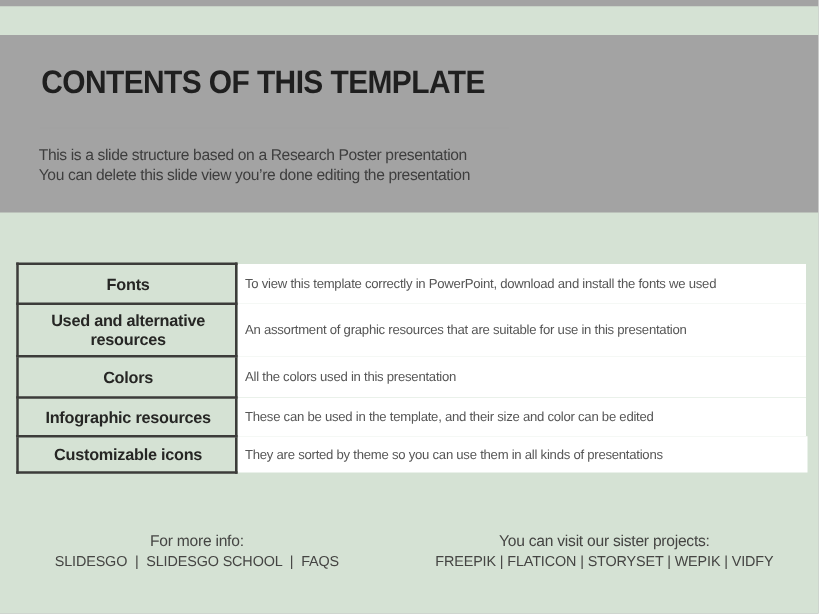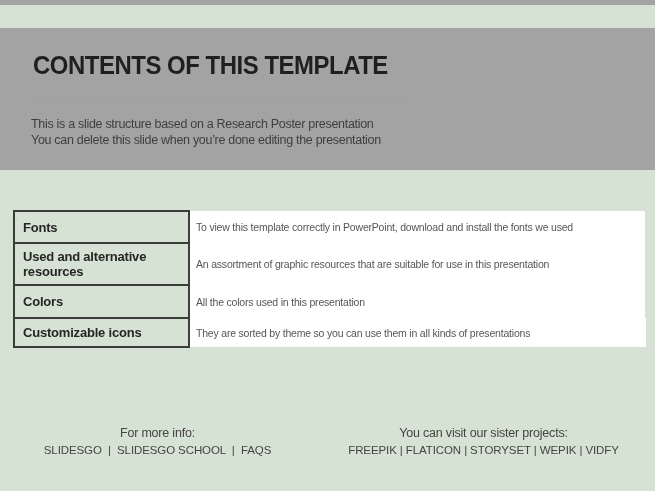--- a/index.html
+++ b/index.html
@@ -40,20 +40,21 @@
   }
   .contents-table td{padding:0;vertical-align:middle;}
   td.cell-label{
     width:175px;
     background:var(--green,#d5e2d4);
     border:2px solid #3c3c3a;
     font-size:13px;font-weight:bold;line-height:15px;
     letter-spacing:-0.2px;
     color:#262624;
     padding:3px 6px 3px 8px;
+    text-align:center;
   }
   td.cell-desc{
     width:457px;
     background:#ffffff;
     border:none;
     font-size:10.5px;letter-spacing:-0.2px;
     color:#565656;
     padding:0 6px 0 6px;
     white-space:nowrap;overflow:hidden;
   }
@@ -82,21 +83,21 @@
 <div class="slide">
 
   <div class="top-band"></div>
 
   <h1 class="title">CONTENTS OF THIS TEMPLATE</h1>
 
   <div class="divider"></div>
 
   <div class="intro">
     <div>This is a slide structure based on a Research Poster presentation</div>
-    <div>You can delete this slide when you’re done editing the presentation</div>
+    <div>You can delete this slide view you’re done editing the presentation</div>
   </div>
 
   <div class="main-band"></div>
 
   <table class="contents-table">
     <tbody>
     <tr class="row-0">
       <td class="cell-label">Fonts</td>
       <td class="cell-desc">To view this template correctly in PowerPoint, download and install the fonts we used</td>
     </tr>
@@ -104,20 +105,24 @@
     <tr class="row-1">
       <td class="cell-label">Used and alternative resources</td>
       <td class="cell-desc">An assortment of graphic resources that are suitable for use in this presentation</td>
     </tr>
 
     <tr class="row-2">
       <td class="cell-label">Colors</td>
       <td class="cell-desc">All the colors used in this presentation</td>
     </tr>
 
+    <tr class="row-3">
+      <td class="cell-label">Infographic resources</td>
+      <td class="cell-desc">These can be used in the template, and their size and color can be edited</td>
+    </tr>
 
     <tr class="row-4">
       <td class="cell-label">Customizable icons</td>
       <td class="cell-desc">They are sorted by theme so you can use them in all kinds of presentations</td>
     </tr>
   </tbody>
   </table>
 
   <div class="footer-block footer-left">
     <div class="footer-heading">For more info:</div>

